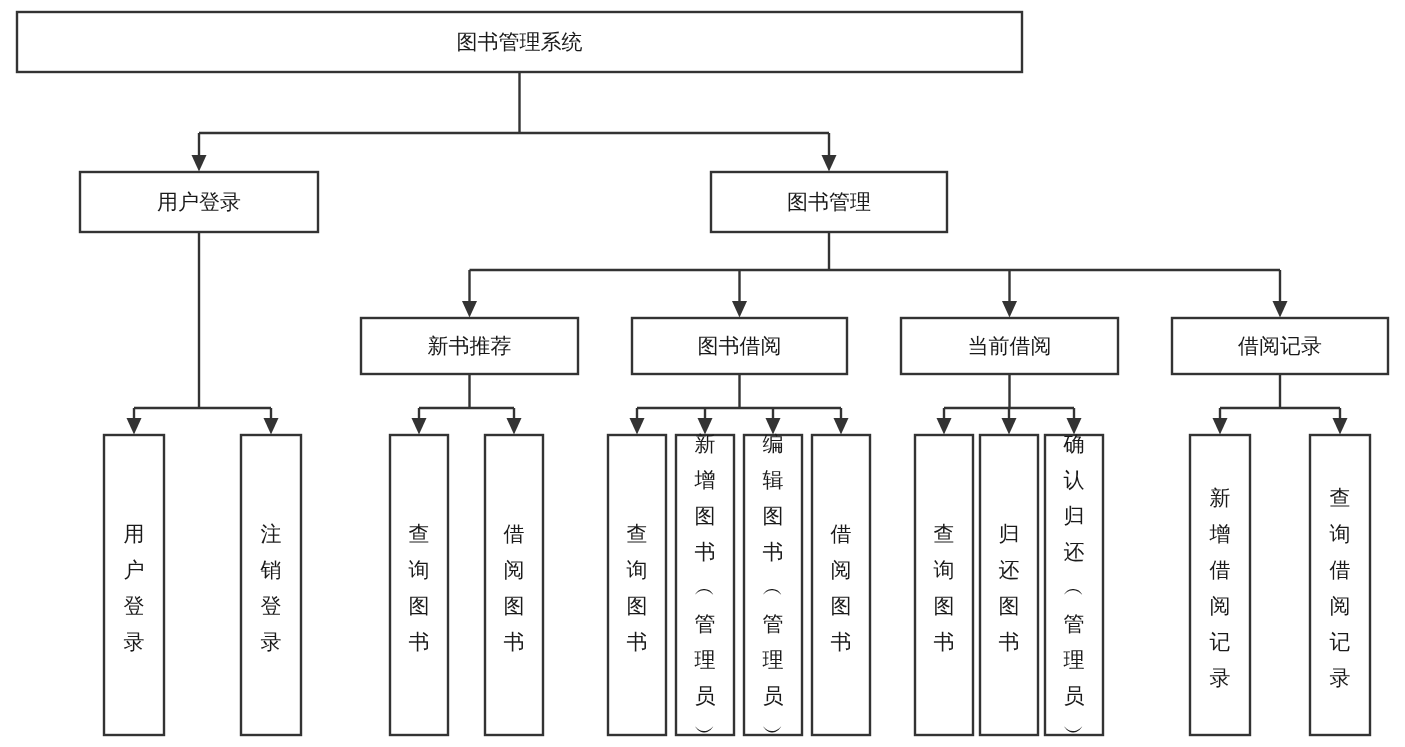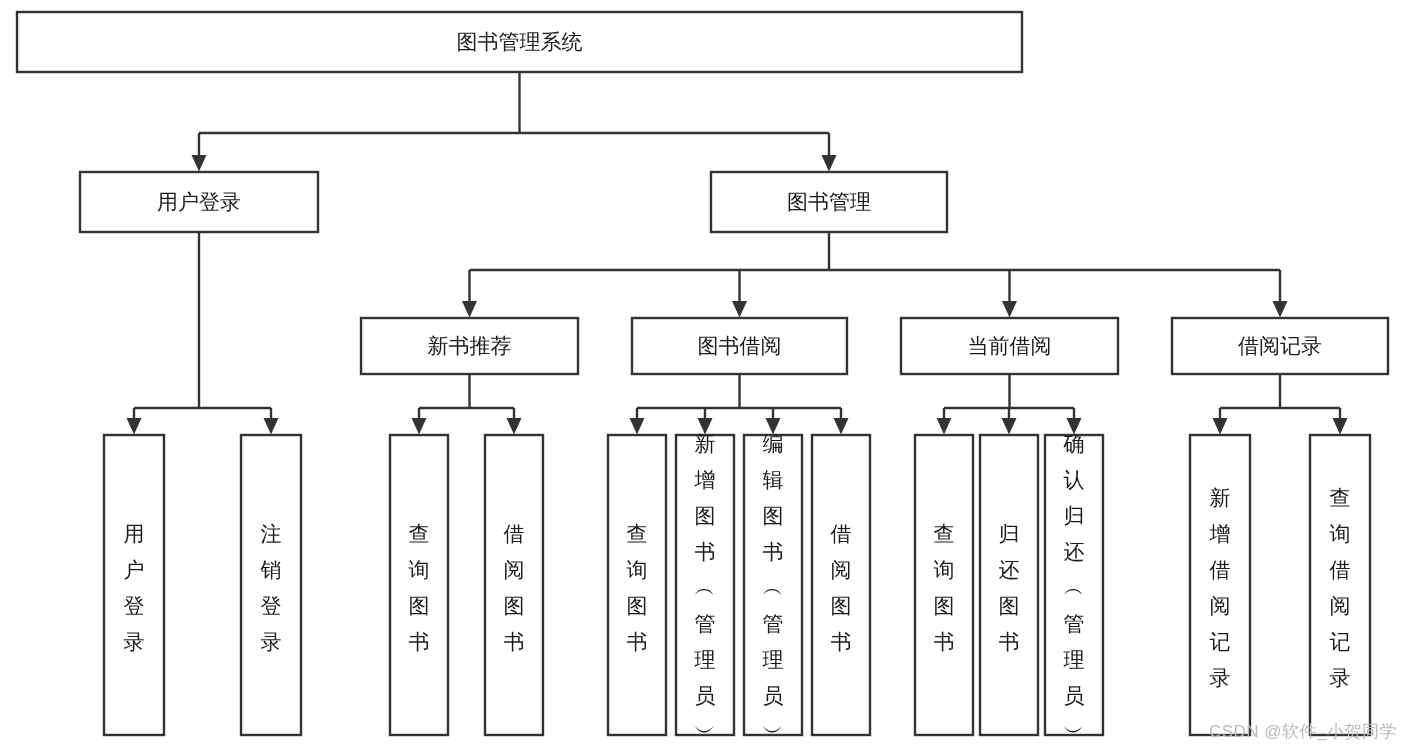--- a/index.html
+++ b/index.html
@@ -201,14 +201,13 @@
         <g>
           <rect x="1190" y="435" width="60" height="300" class="node-box"></rect>
           <text x="1220" y="505.08" class="node-label-v"><tspan x="1220" dy="0">新</tspan><tspan x="1220" dy="36">增</tspan><tspan x="1220" dy="36">借</tspan><tspan x="1220" dy="36">阅</tspan><tspan x="1220" dy="36">记</tspan><tspan x="1220" dy="36">录</tspan></text>
         </g>
         <g>
           <rect x="1310" y="435" width="60" height="300" class="node-box"></rect>
           <text x="1340" y="505.08" class="node-label-v"><tspan x="1340" dy="0">查</tspan><tspan x="1340" dy="36">询</tspan><tspan x="1340" dy="36">借</tspan><tspan x="1340" dy="36">阅</tspan><tspan x="1340" dy="36">记</tspan><tspan x="1340" dy="36">录</tspan></text>
         </g>
       </g>
   </svg>
-  <div class="watermark">CSDN @软件_小贺同学</div>
 </div>
 
 </body></html>

